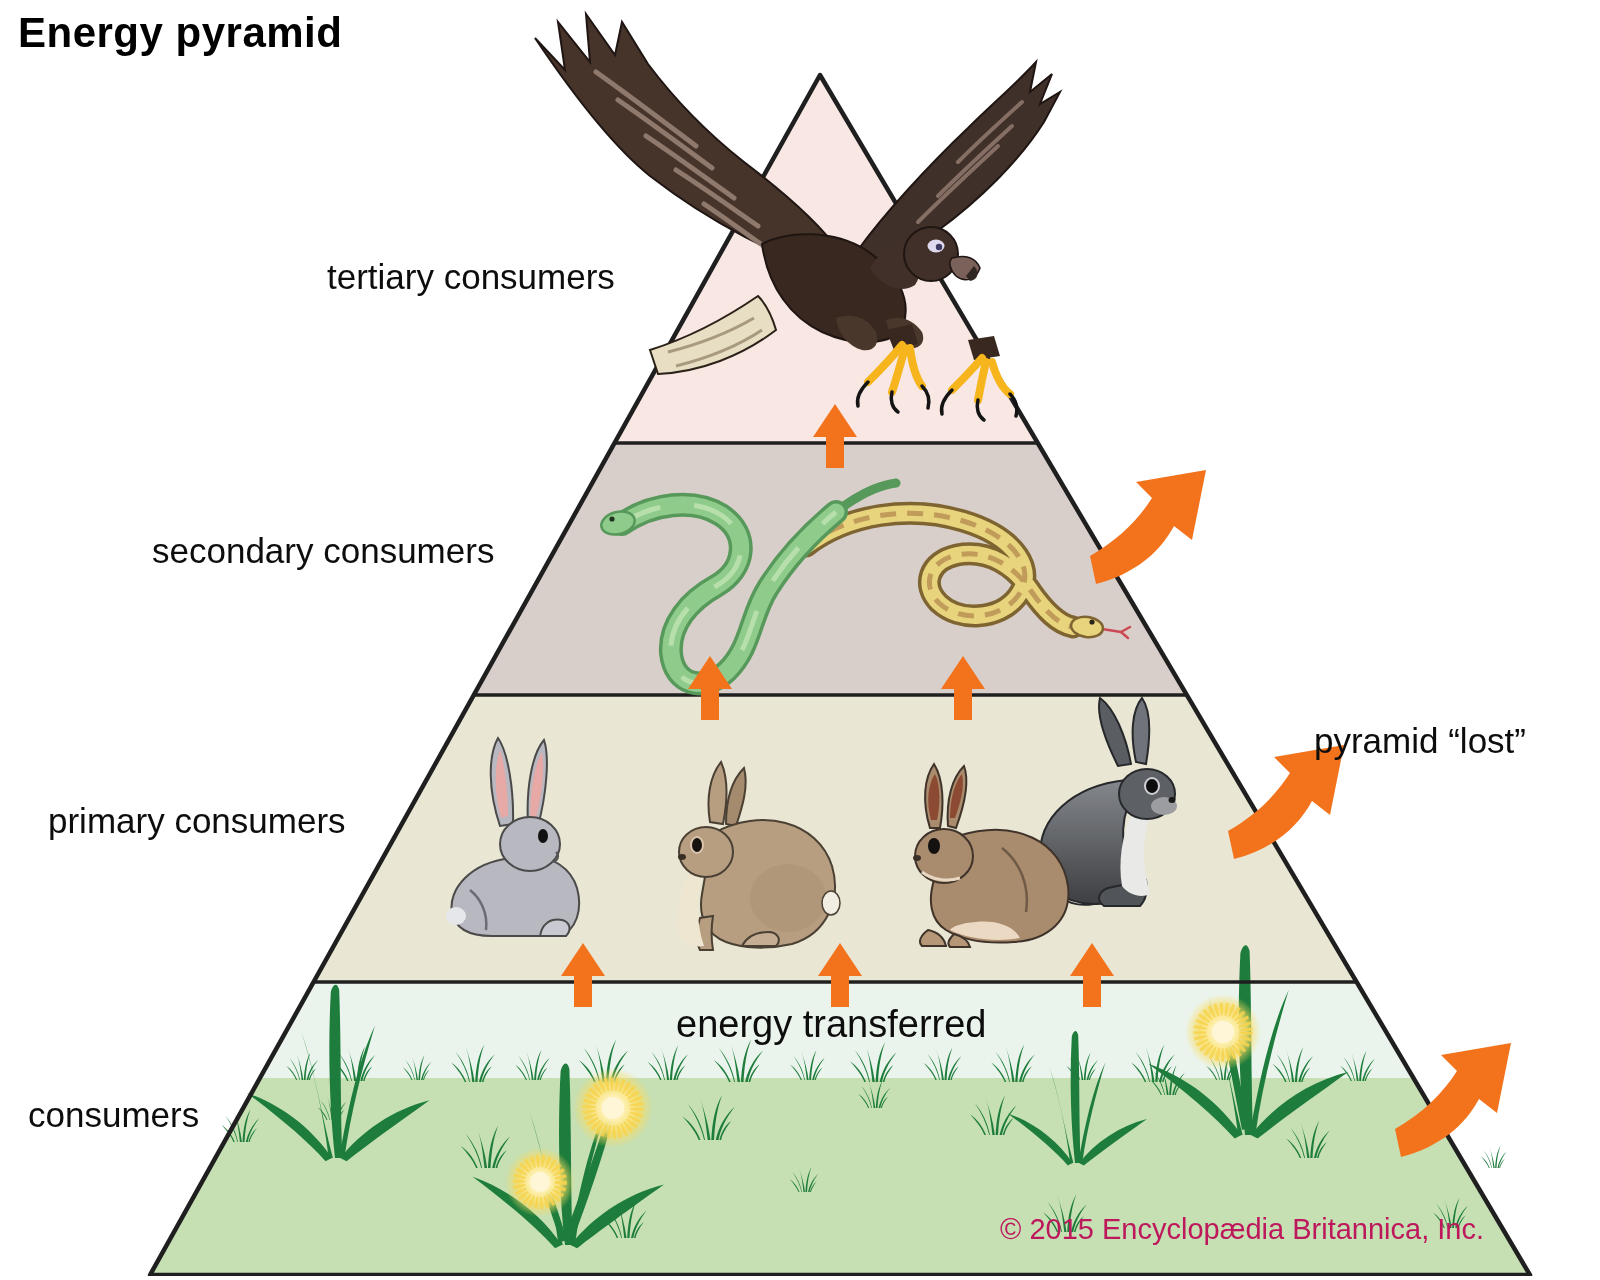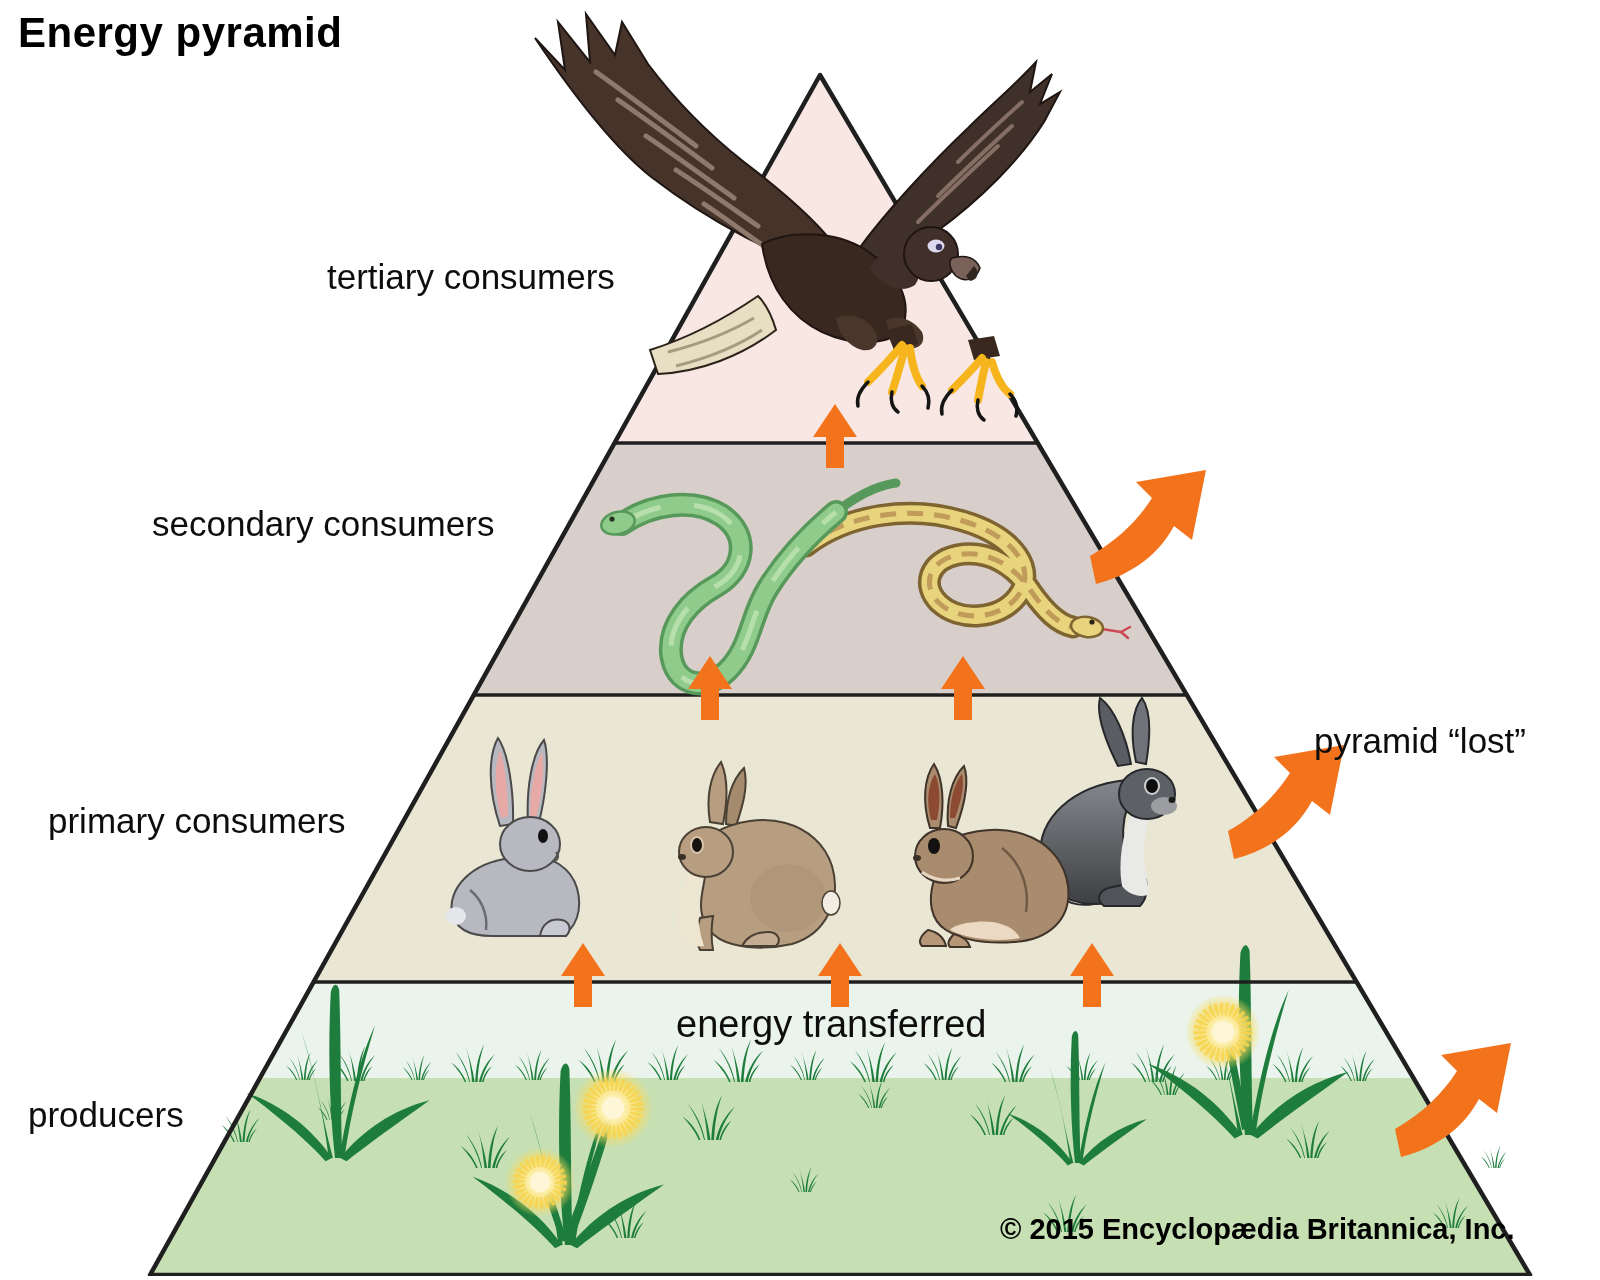--- a/index.html
+++ b/index.html
@@ -5,26 +5,26 @@
   html,body{margin:0;padding:0;background:#ffffff;}
   #canvas{
     position:relative;width:1600px;height:1276px;background:#ffffff;overflow:hidden;
     font-family:"Liberation Sans","DejaVu Sans",sans-serif;
   }
   #art{position:absolute;left:0;top:0;}
   .txt{position:absolute;color:#0d0d0d;white-space:nowrap;line-height:1.1;}
   .title{left:18px;top:10px;font-size:42px;font-weight:700;letter-spacing:.5px;color:#000;}
   .lbl{font-size:35px;}
   .lbl-tertiary{left:310px;top:258px;margin-left:17px;}
-  .lbl-secondary{left:152px;top:505px;}
+  .lbl-secondary{left:152px;top:532px;}
   .lbl-primary{left:48px;top:802px;}
   .lbl-producers{left:28px;top:1096px;}
   .lbl-transferred{left:676px;top:1004px;font-size:38px;}
   .lbl-lost{left:1314px;top:722px;}
-  .copyright{left:1000px;top:1214px;font-size:29px;color:#000000;font-weight:bold;}
+  .copyright{left:1000px;top:1214px;font-size:29px;color:#be185d;}
 </style>
 </head>
 <body>
 
 <div id="canvas">
 
 <svg id="art" width="1600" height="1280" viewBox="0 0 1600 1280">
   <defs>
     <radialGradient id="glowGrad">
       <stop offset="0%" stop-color="#fffce8"></stop>
@@ -282,18 +282,18 @@
     <use href="#curvarrow" transform="translate(1090,462)"></use>
     <use href="#curvarrow" transform="translate(1228,737)"></use>
     <use href="#curvarrow" transform="translate(1395,1035)"></use>
   </g>
 </svg>
 
 <div class="txt title">Energy pyramid</div>
 <div class="txt lbl lbl-tertiary">tertiary consumers</div>
 <div class="txt lbl lbl-secondary">secondary consumers</div>
 <div class="txt lbl lbl-primary">primary consumers</div>
-<div class="txt lbl lbl-producers">producers</div>
+<div class="txt lbl lbl-producers">consumers</div>
 <div class="txt lbl-transferred">energy transferred</div>
 <div class="txt lbl lbl-lost">pyramid “lost”</div>
 <div class="txt copyright">© 2015 Encyclopædia Britannica, Inc.</div>
 
 </div>
 
 </body></html>

